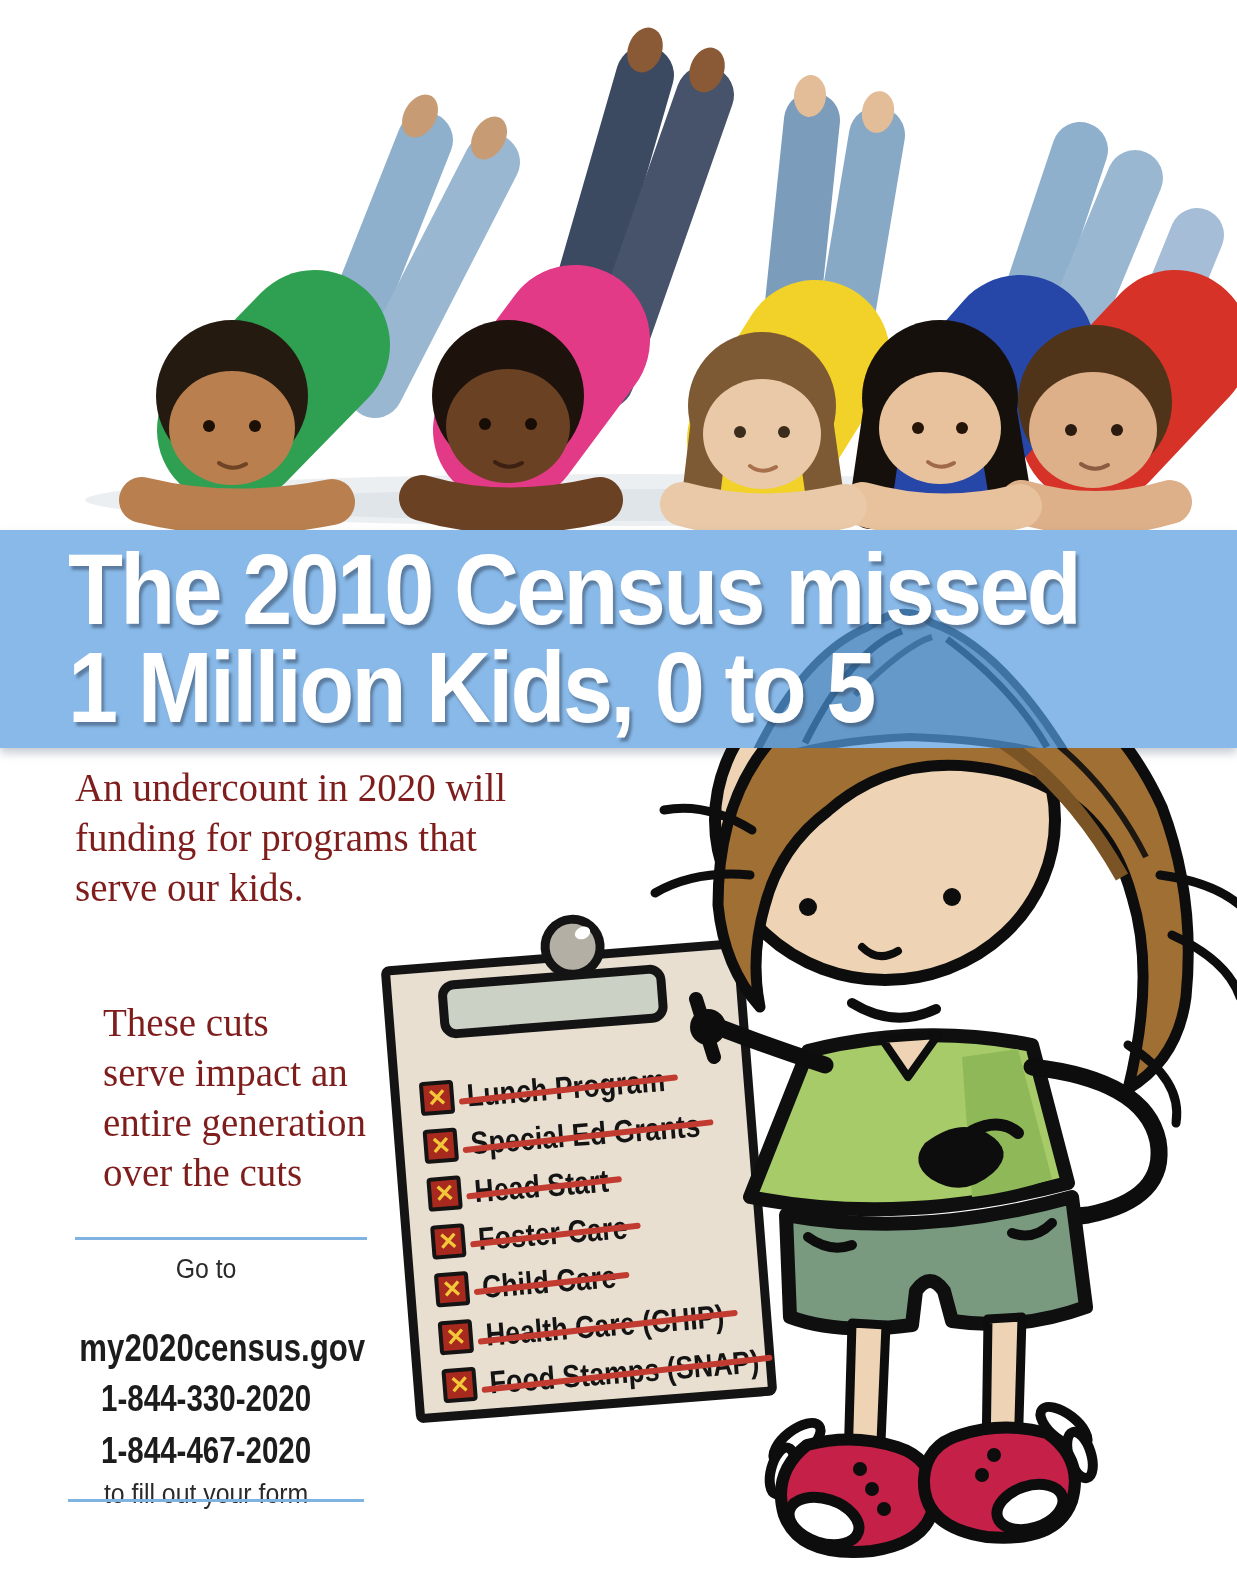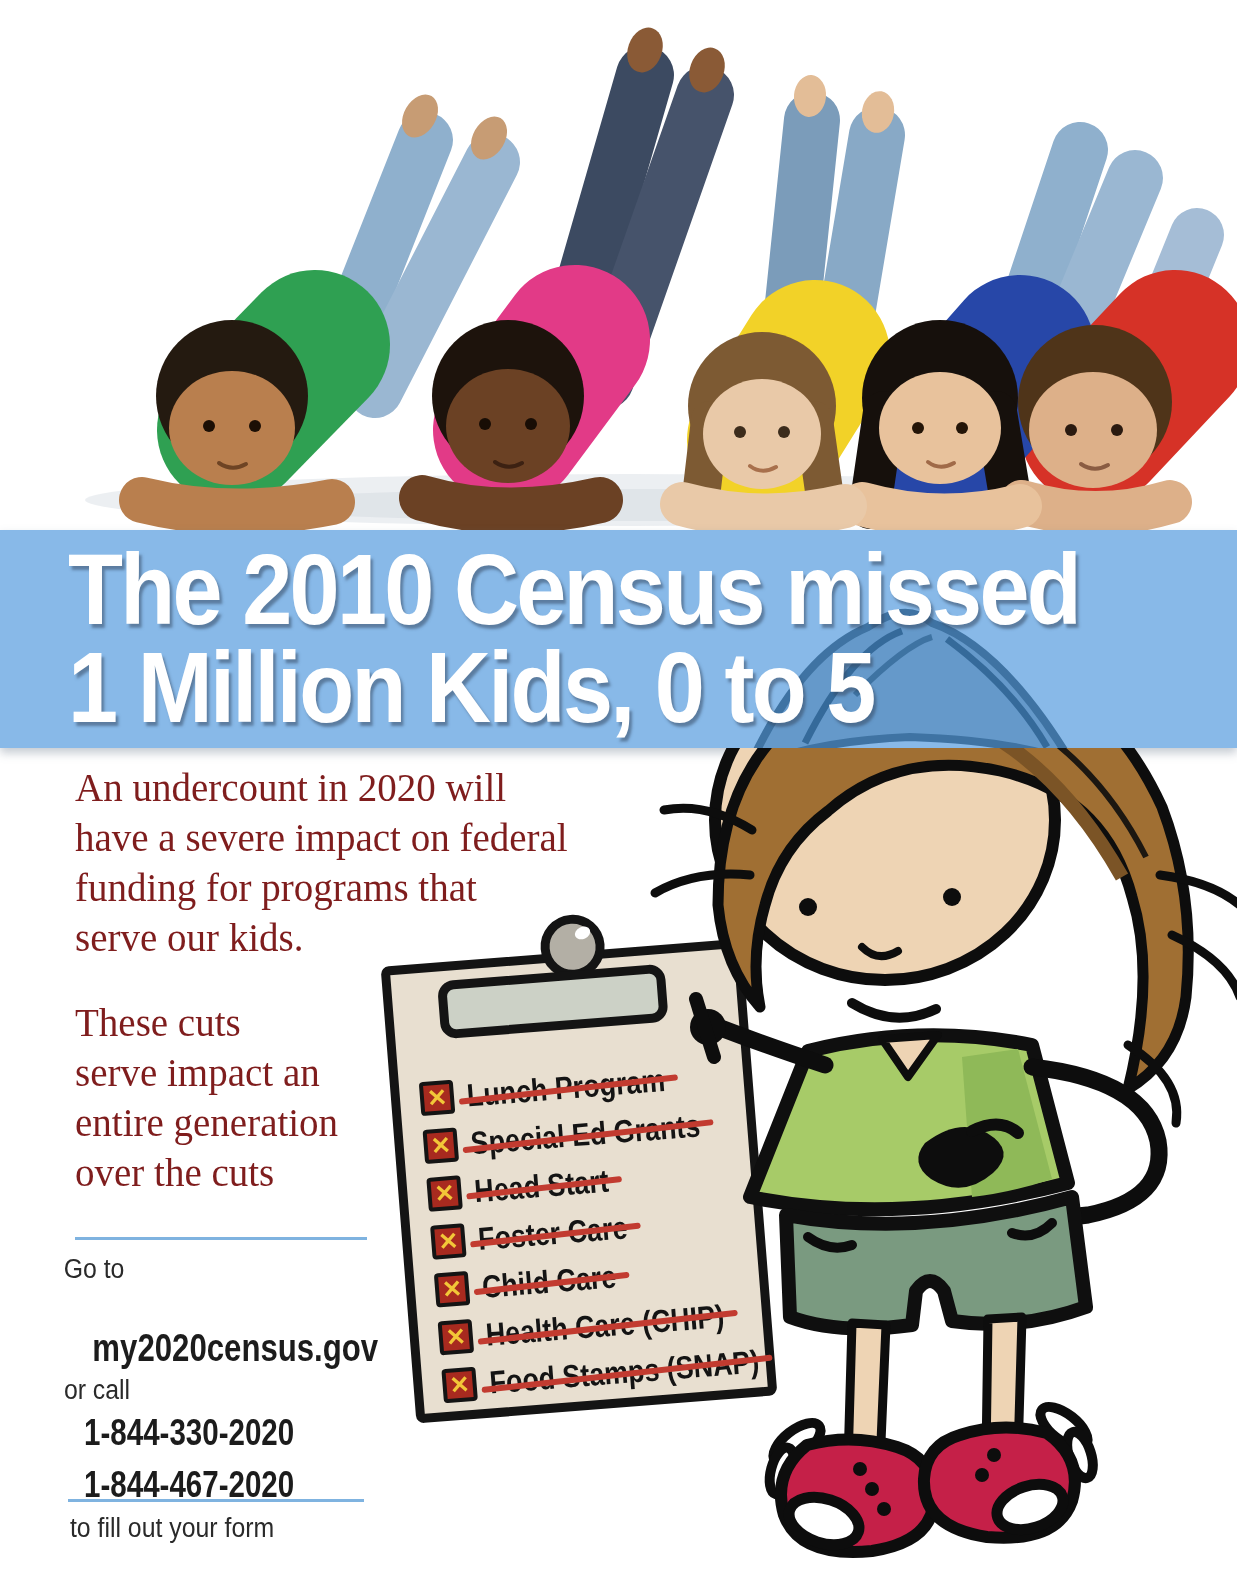--- a/index.html
+++ b/index.html
@@ -27,31 +27,31 @@
   }
   .headline .cxl { display:inline-block; transform:scaleX(0.9); transform-origin:left center; white-space:nowrap; }
 
   
   .serif-block {
     position:absolute; left:75px; color:#7f1d1d;
     font-family:"Liberation Serif", serif;
     font-size:39px; line-height:50px; z-index:2;
   }
   .intro  { top:763px;  width:600px; }
-  .impact { top:998px;  width:420px; }
+  .impact { top:998px;  width:420px;margin-left:28px; }
 
   
   .divider { position:absolute; height:3px; background:#7fb3e0; z-index:2; }
   .divider.top    { left:75px; top:1237px; width:292px; }
   .divider.bottom { left:68px; top:1499px; width:296px; }
 
   
   .contact {
-    position:absolute; left:61px; top:1252px; width:316px;
-    color:#1c1c1c; z-index:2;
+    position:absolute; left:48px; top:1252px; width:316px;
+    text-align:center; color:#1c1c1c; z-index:2;
   }
   .contact .small { font-size:27px; line-height:34px; color:#2a2a2a; }
   .contact .big   { font-weight:bold; font-size:38px; line-height:49px; white-space:nowrap;margin-top:38px; }
   .contact .phone { font-weight:bold; font-size:36px; line-height:52px; white-space:nowrap; }
   .cx  { display:inline-block; transform:scaleX(0.82); transform-origin:center; }
   .cx9 { display:inline-block; transform:scaleX(0.92); transform-origin:center; }
 
   
   .clipboard {
     position:absolute; left:398px; top:952px; width:362px; height:458px;
@@ -262,38 +262,36 @@
     </g>
   </svg>
 
   <div class="headline">
     <div><span class="cxl">The 2010 Census missed</span></div>
     <div><span class="cxl">1 Million Kids, 0 to 5</span></div>
   </div>
 
   <div class="serif-block intro">
     <div>An undercount in 2020 will</div>
-    <div>have a severe impact on federal</div>
     <div>funding for programs that</div>
     <div>serve our kids.</div>
   </div>
 
   <div class="serif-block impact">
     <div>These cuts</div>
     <div>serve impact an</div>
     <div>entire generation</div>
     <div>over the cuts</div>
   </div>
 
   <div class="divider top"></div>
 
   <div class="contact">
     <div class="small"><span class="cx9">Go to</span></div>
     <div class="big"><span class="cx">my2020census.gov</span></div>
-    <div class="small"><span class="cx9">or call</span></div>
     <div class="phone"><span class="cx">1-844-330-2020</span></div>
     <div class="phone"><span class="cx">1-844-467-2020</span></div>
     <div class="small"><span class="cx9">to fill out your form</span></div>
   </div>
 
   <div class="divider bottom"></div>
 
   <div class="clipboard">
     <div class="clip-knob"></div>
     <div class="clip-bar"></div>

